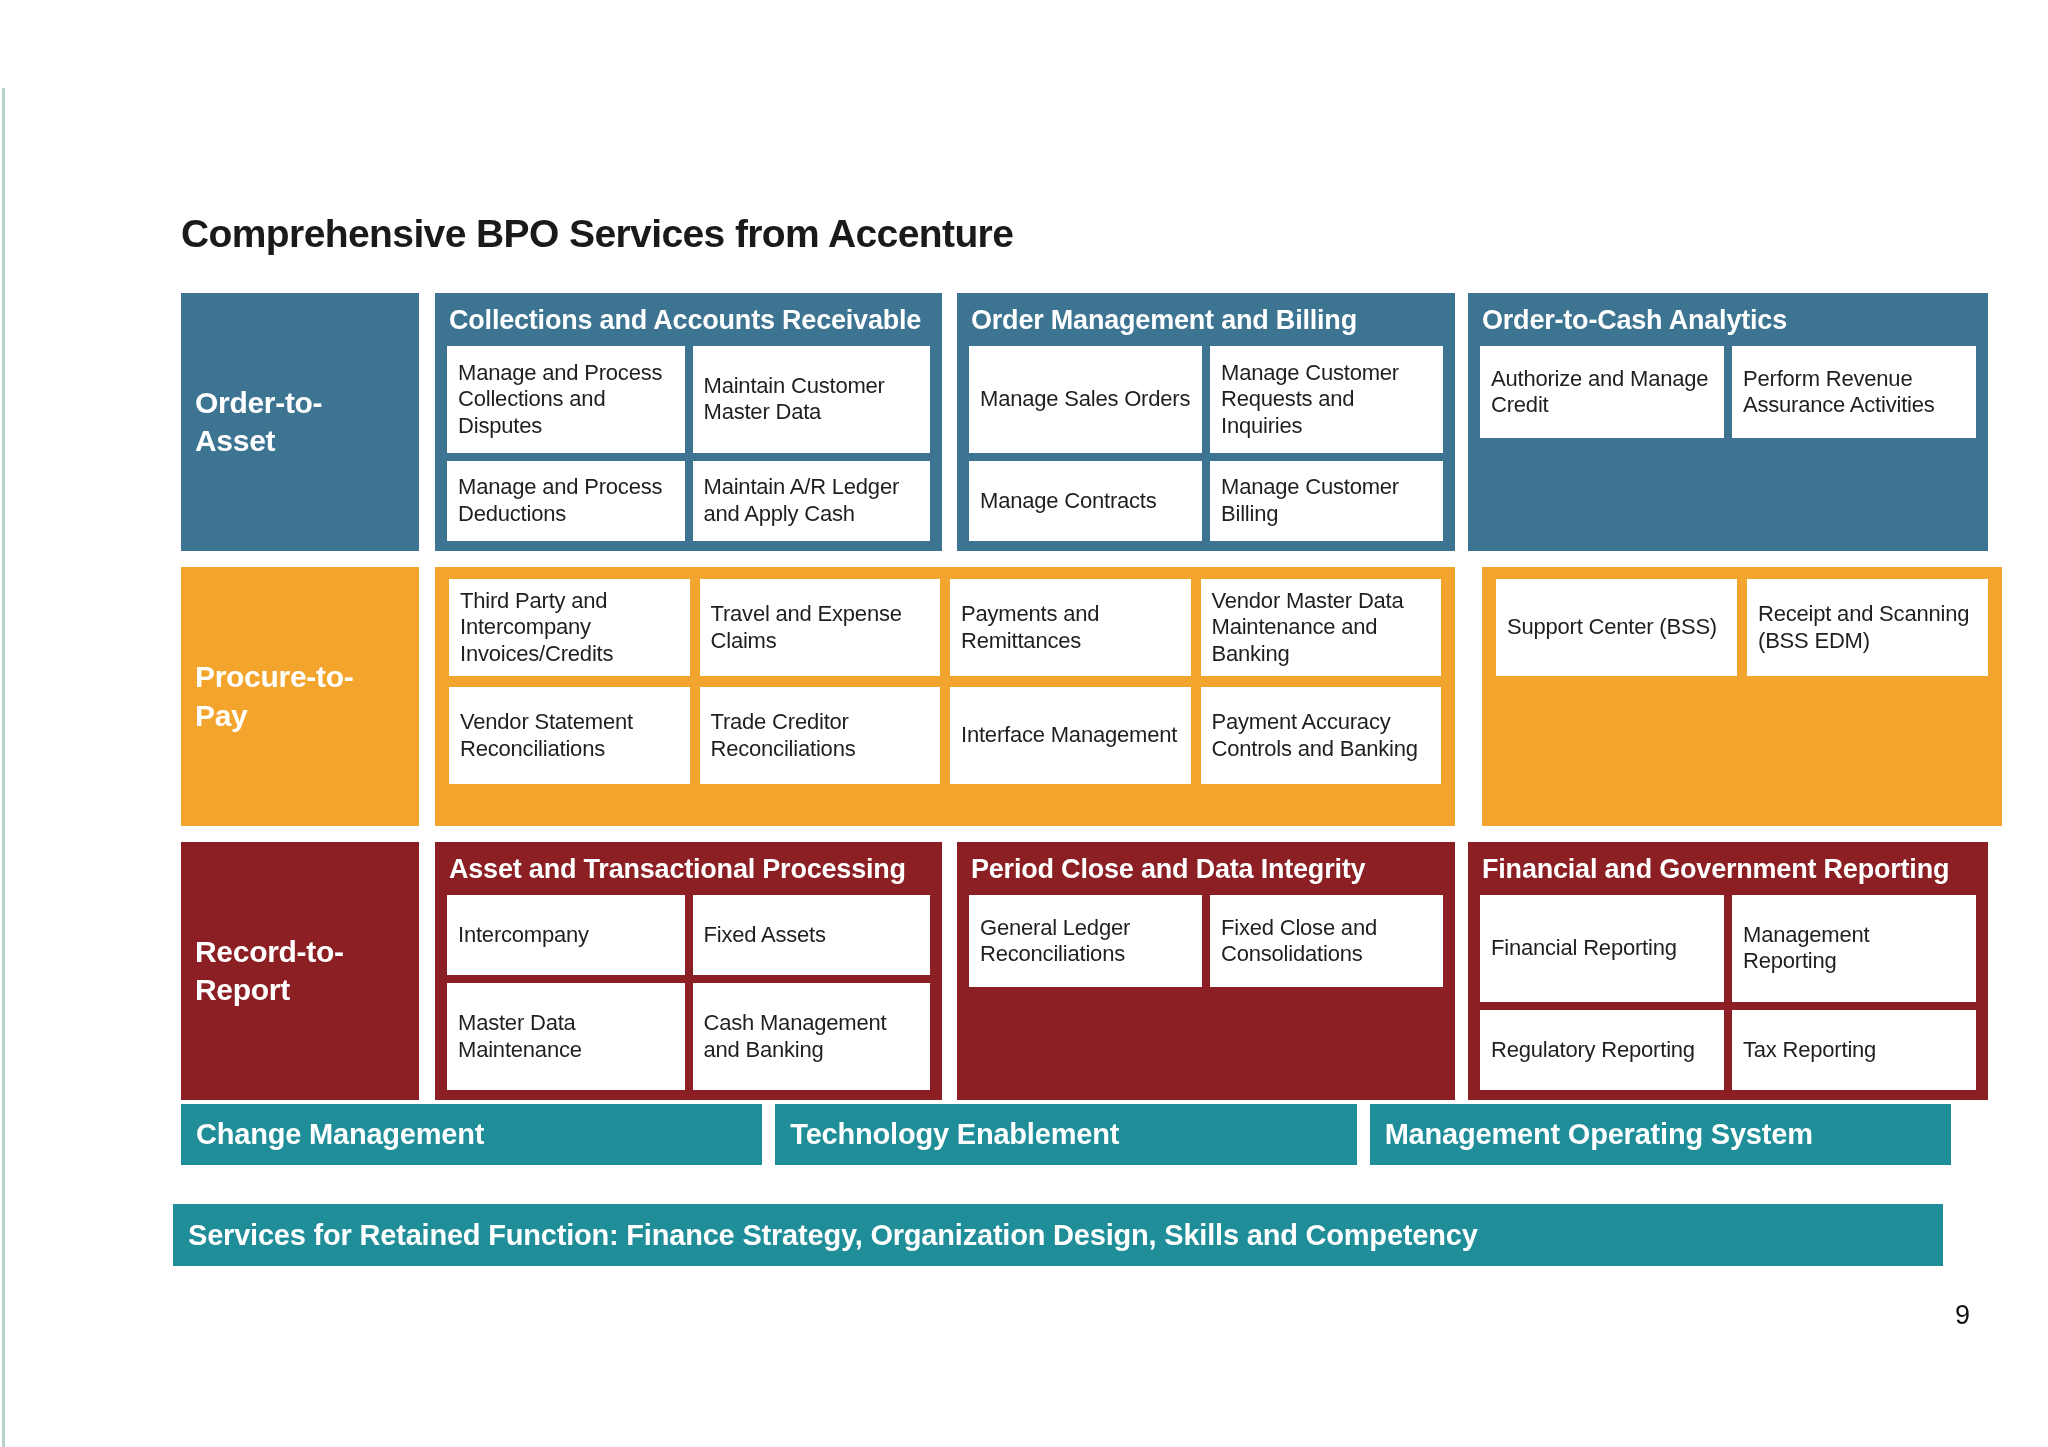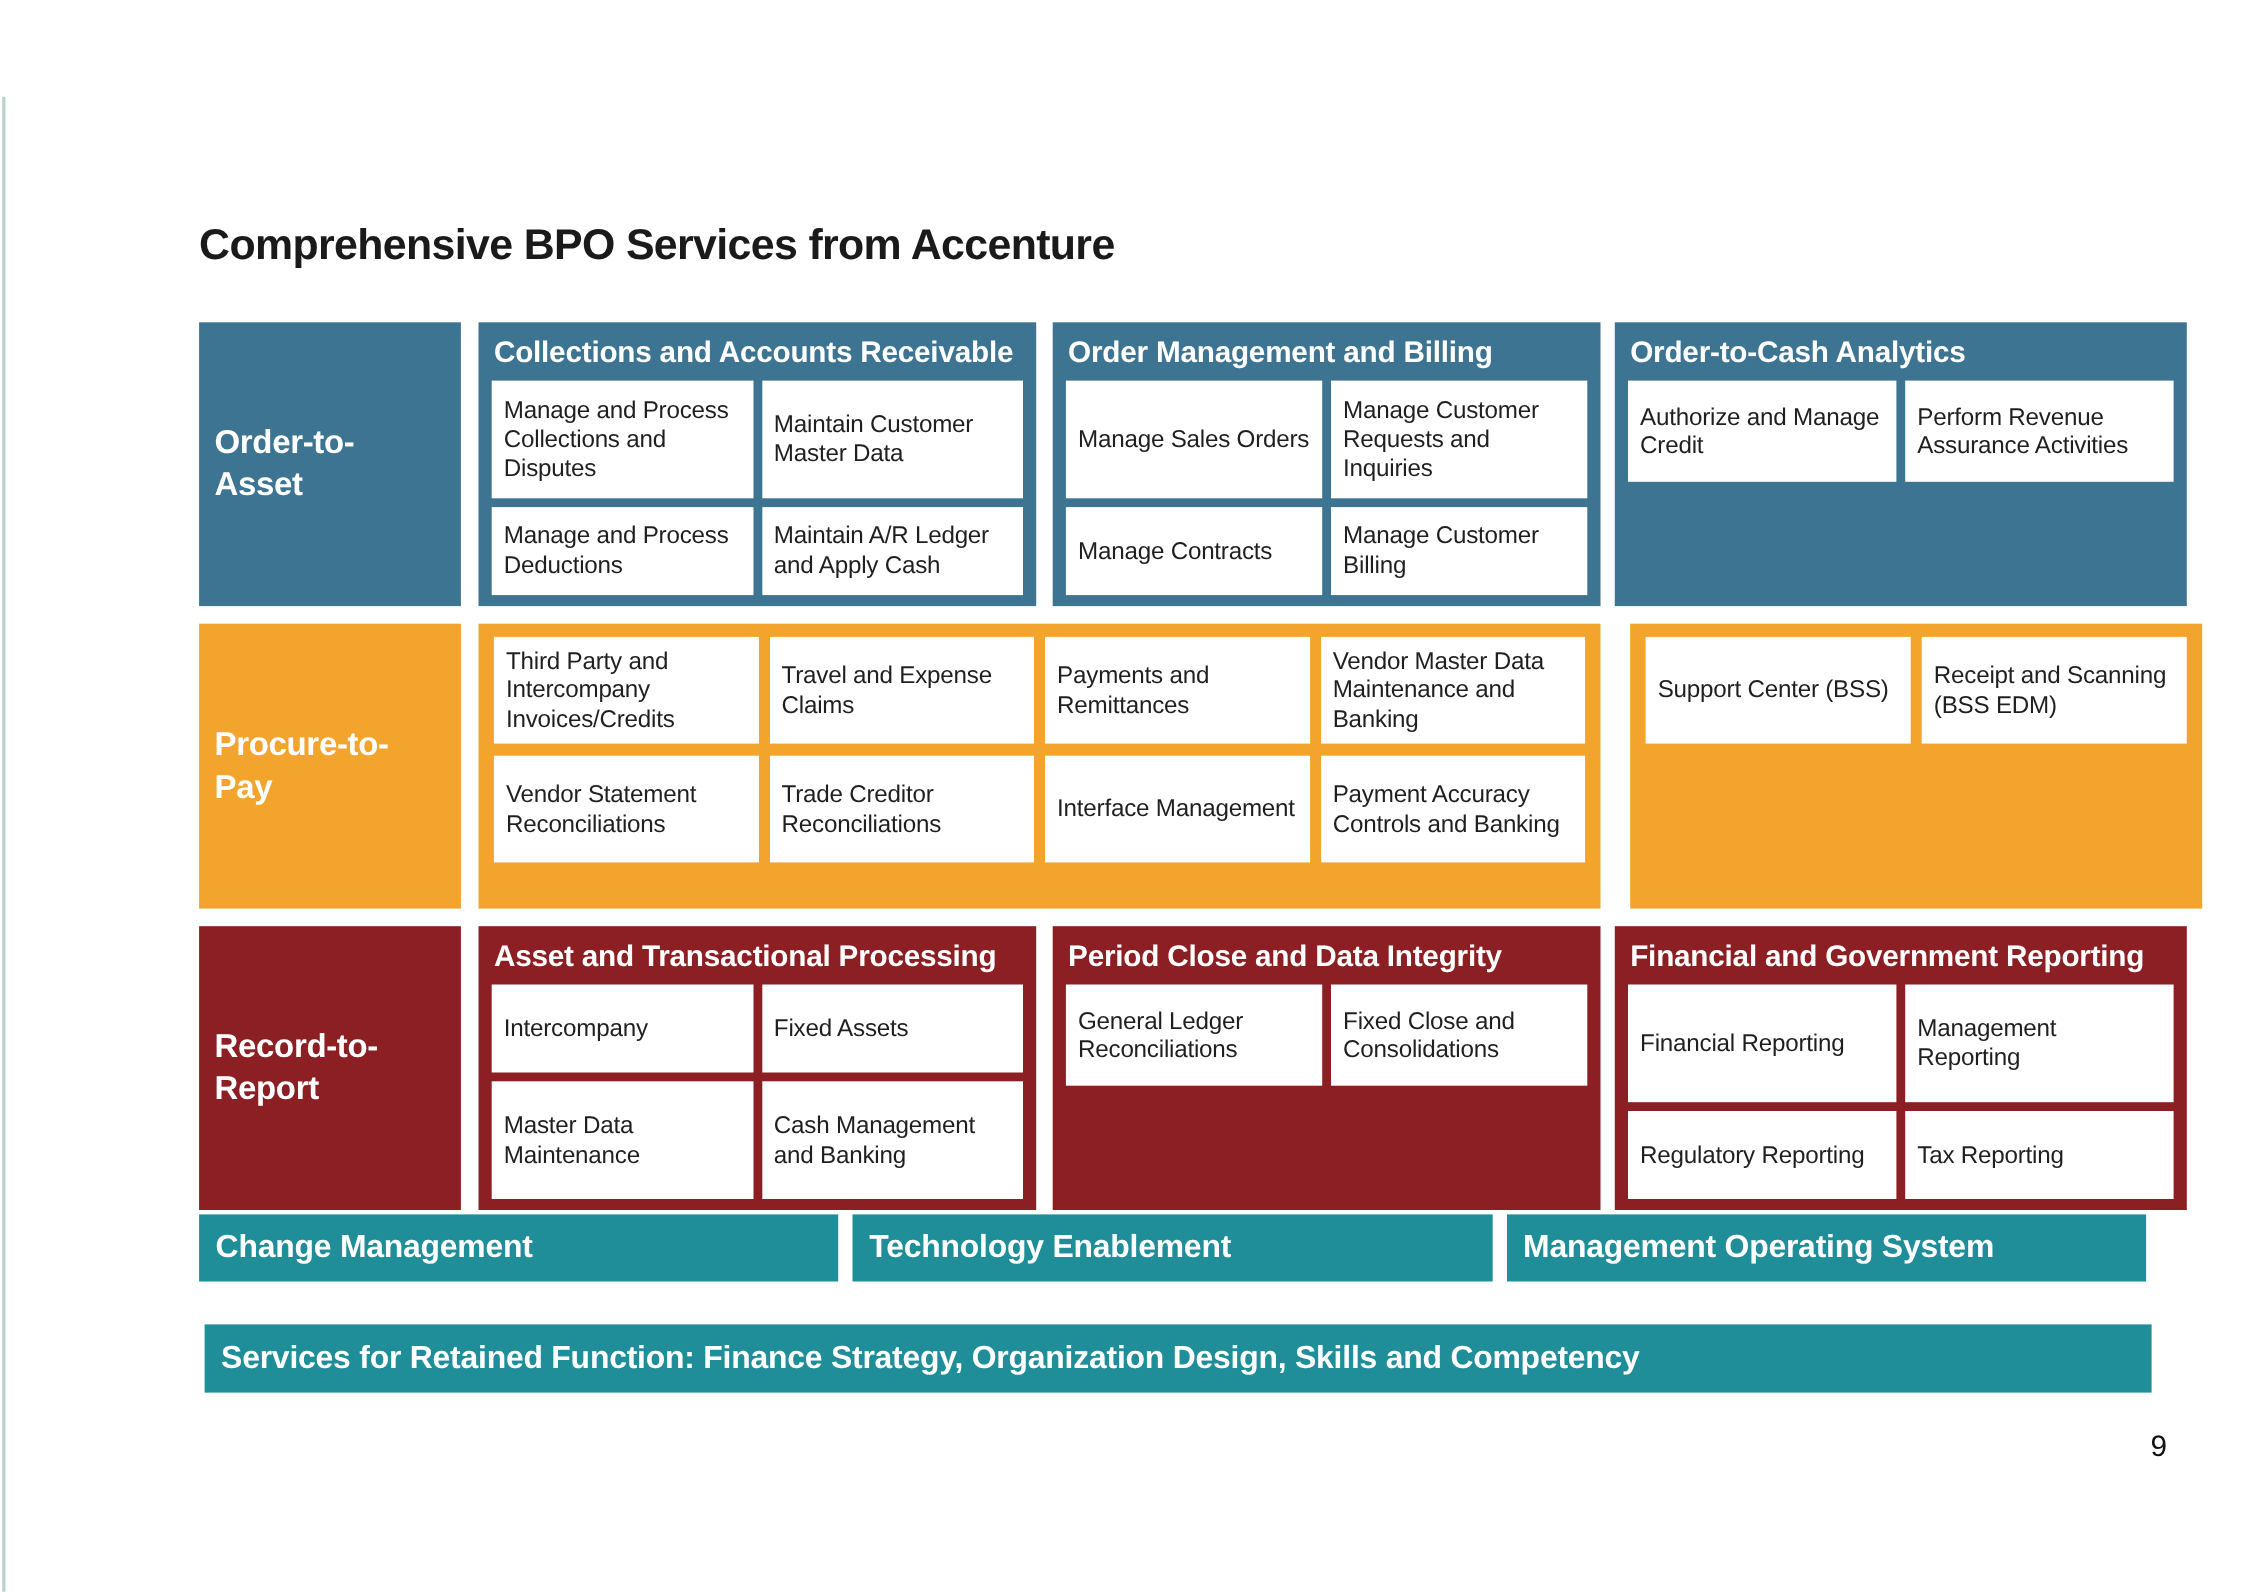--- a/index.html
+++ b/index.html
@@ -9,21 +9,21 @@
     background: #ffffff;
     font-family: "Liberation Sans", sans-serif;
     overflow: hidden;
   }
   .accent-line {
     position: absolute; left: 2px; top: 88px;
     width: 3px; height: 1359px;
     background: #B8D2CC;
   }
   .title {
-    position: absolute; left: 181px; top: 201px;
+    position: absolute; left: 181px; top: 212px;
     font-size: 39px; font-weight: 700; color: #1A1A1A;
     letter-spacing: -0.6px;
   }
   .board { position: absolute; left: 181px; top: 293px; width: 1770px; }
   .band { display: flex; }
   .band-r1 { height: 258px; margin-bottom: 16px; }
   .band-r2 { height: 259px; margin-bottom: 16px; }
   .band-r3 { height: 258px; }
   .label-cell {
     width: 238px; margin-right: 16px; flex: none;
@@ -78,21 +78,21 @@
   .bars {
     position: absolute; left: 181px; top: 1104px; width: 1770px;
     display: flex; gap: 13px;
   }
   .bar {
     flex: 1; height: 61px;
     display: flex; align-items: center; padding-left: 15px;
     color: #ffffff; font-size: 29px; font-weight: 700; letter-spacing: -0.2px;
   }
   .bottom-bar {
-    position: absolute; left: 186px; top: 1204px; width: 1770px; height: 62px;
+    position: absolute; left: 173px; top: 1204px; width: 1770px; height: 62px;
     display: flex; align-items: center; padding-left: 15px;
     color: #ffffff; font-size: 29px; font-weight: 700; letter-spacing: -0.2px;
   }
   .page-number {
     position: absolute; left: 1930px; top: 1300px; width: 40px;
     text-align: right; font-size: 27px; color: #111111;
   }
 </style>
 </head>
 <body>

